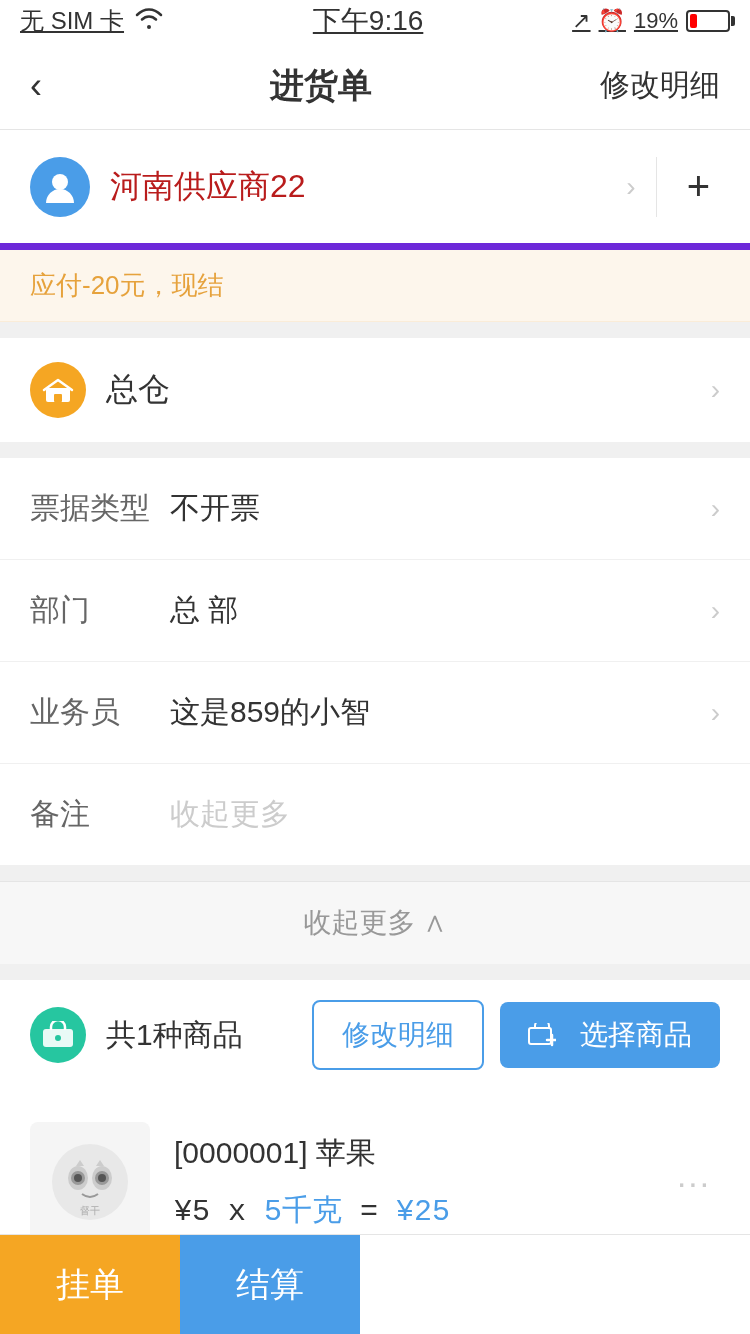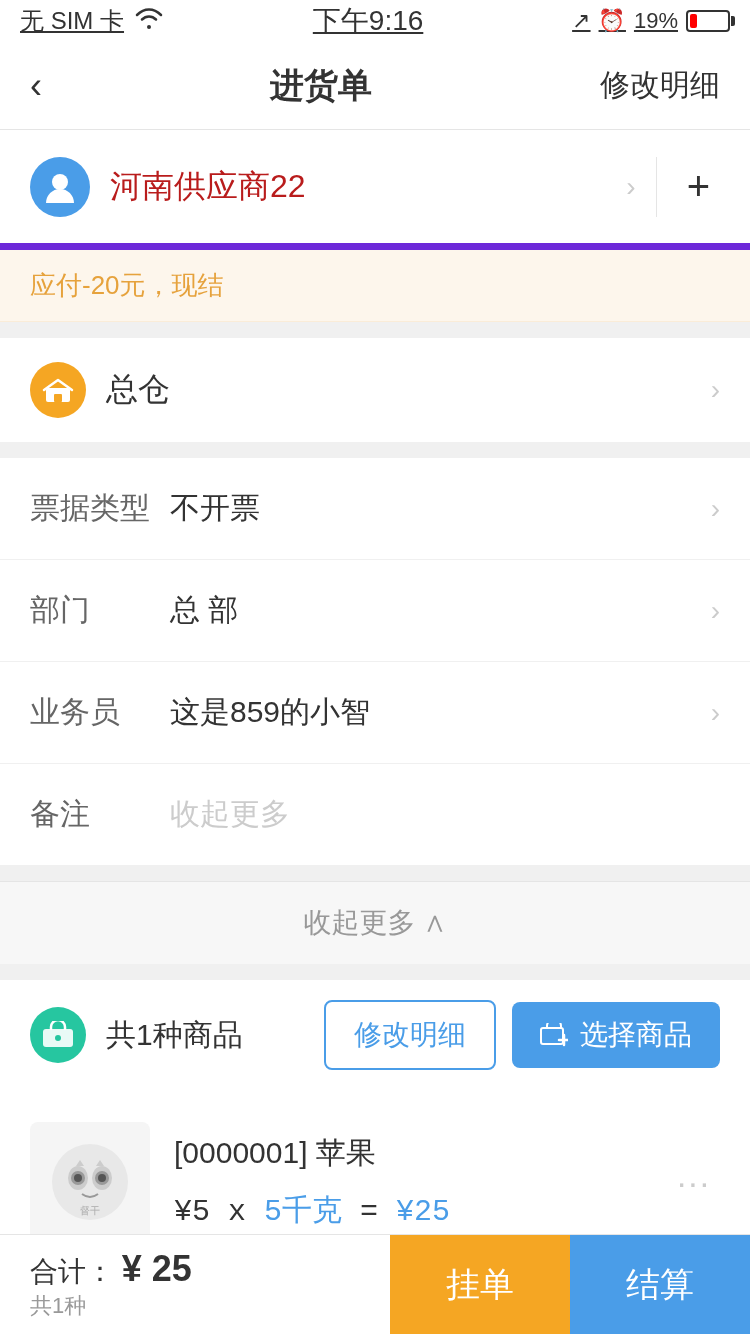--- a/index.html
+++ b/index.html
@@ -257,21 +257,21 @@
     }
     .btn-primary {
       background: #4a9de8;
       color: #fff;
       padding: 14px 28px;
       border-radius: 8px;
       font-size: 28px;
       cursor: pointer;
       display: flex;
       align-items: center;
-      gap: 12px;
+      gap: 24px;
       border: none;
     }
 
     
     .product-item {
       background: #fff;
       display: flex;
       align-items: center;
       padding: 30px;
       margin-top: 2px;
@@ -514,22 +514,15 @@
         </div>
       </div>
       <span class="product-more">···</span>
     </div>
   </div>
 
   <div class="spacer"></div>
 </div>
 
 <div class="bottom-bar">
-  <div class="total-section">
-    <div>
-      <span>合计：</span>
-      <span class="total-amount">¥ 25</span>
-    </div>
-    <div class="total-sub">共1种</div>
-  </div>
   <button class="btn-hang">挂单</button>
   <button class="btn-checkout">结算</button>
 </div>
 
 </body></html>

